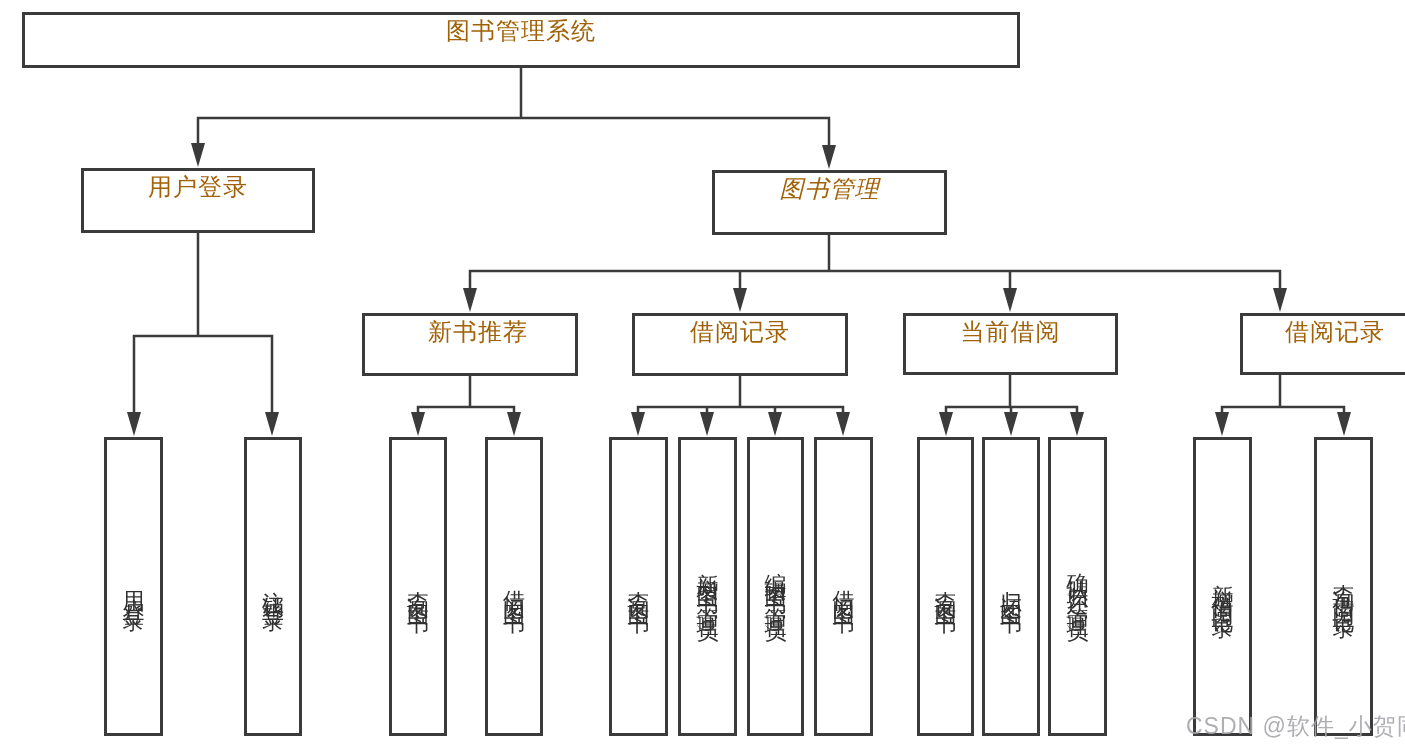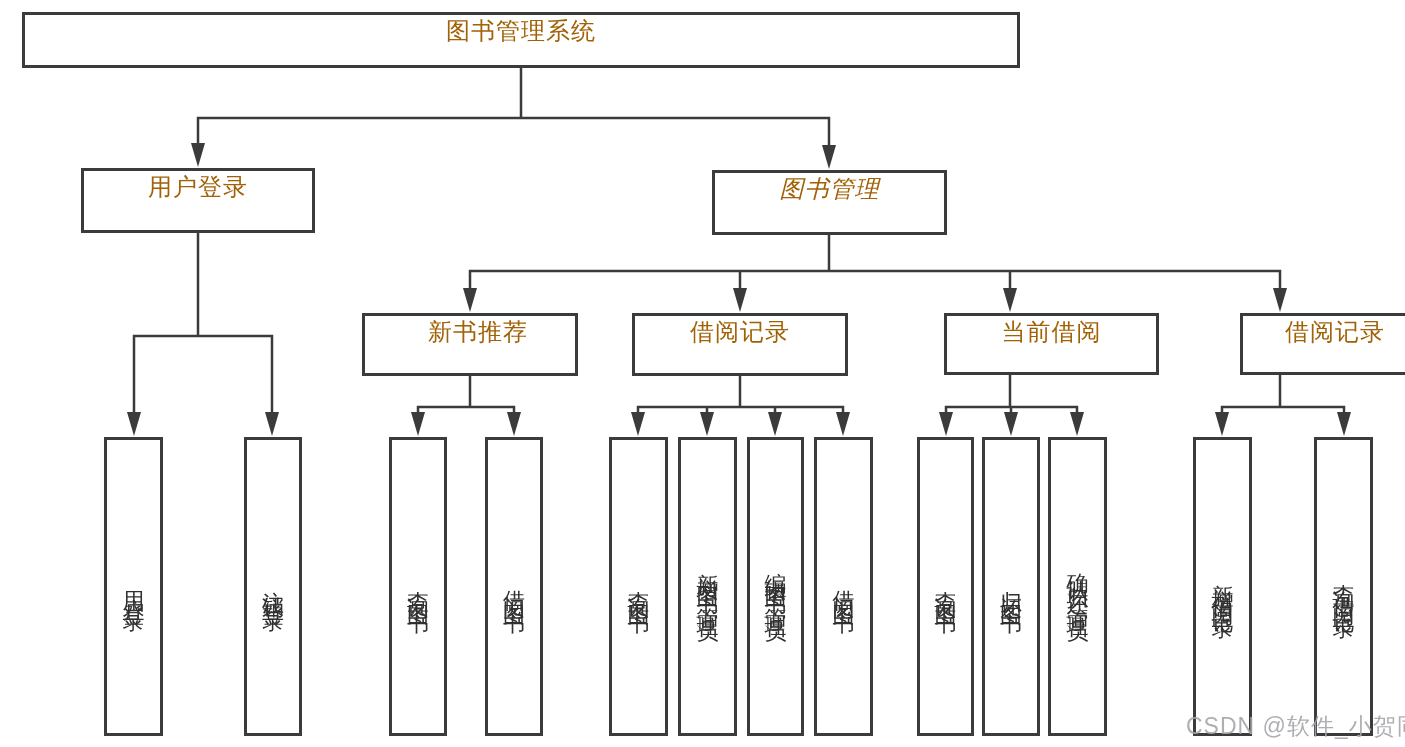--- a/index.html
+++ b/index.html
@@ -95,21 +95,21 @@
   <div class="hbox" style="left:712px;top:170px;width:235px;height:65px;font-style:italic;">
     <span>图书管理</span>
   </div>
 
   <div class="hbox" style="left:362px;top:313px;width:216px;height:63px;padding-left:16px;">
     <span>新书推荐</span>
   </div>
   <div class="hbox" style="left:632px;top:313px;width:216px;height:63px;">
     <span>借阅记录</span>
   </div>
-  <div class="hbox" style="left:903px;top:313px;width:215px;height:62px;margin-left:41px;">
+  <div class="hbox" style="left:903px;top:313px;width:215px;height:62px;">
     <span>当前借阅</span>
   </div>
   <div class="hbox" style="left:1240px;top:313px;width:190px;height:62px;">
     <span>借阅记录</span>
   </div>
 
   <div class="vbox" style="left:104px;top:437px;width:59px;height:299px;">
     <span>用户登录</span>
   </div>
   <div class="vbox" style="left:244px;top:437px;width:58px;height:299px;">

